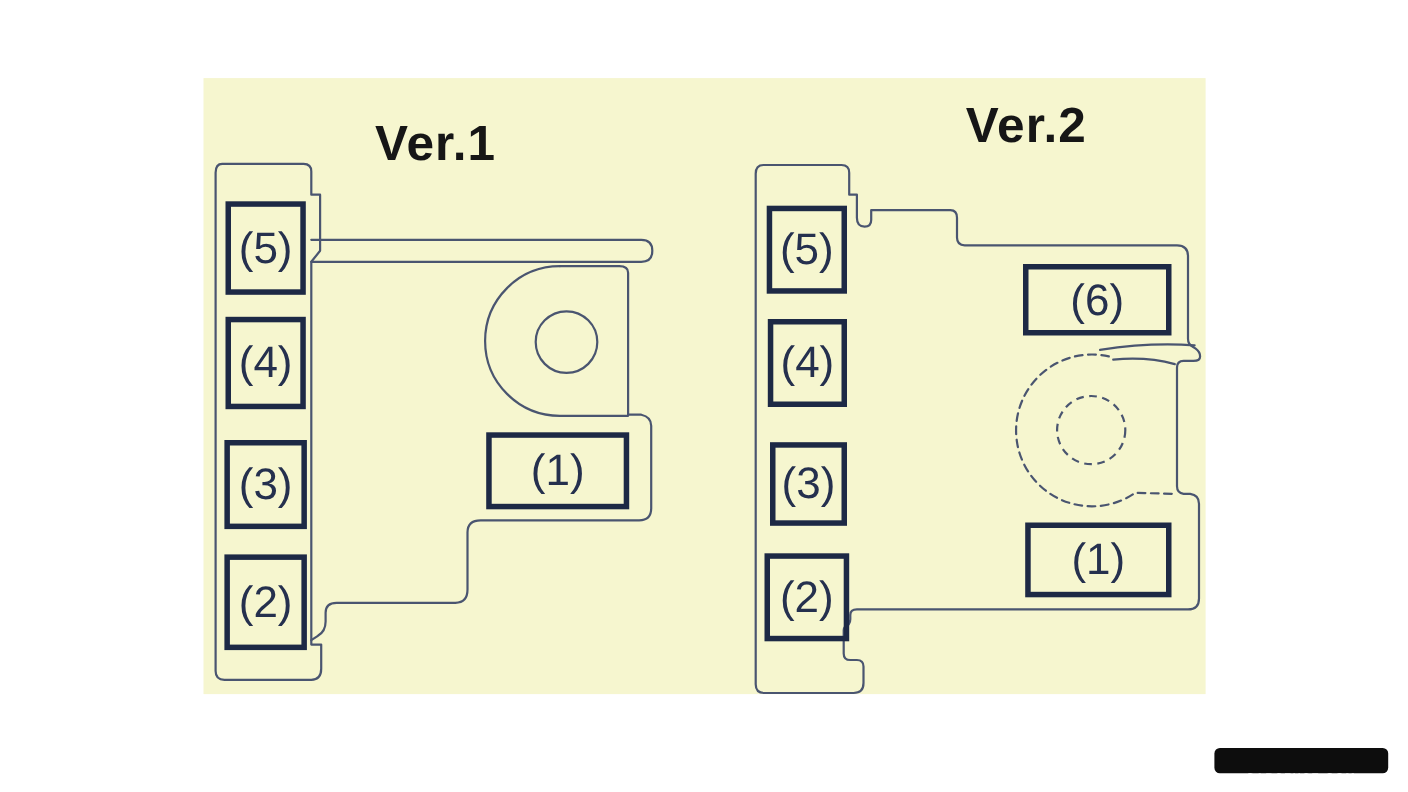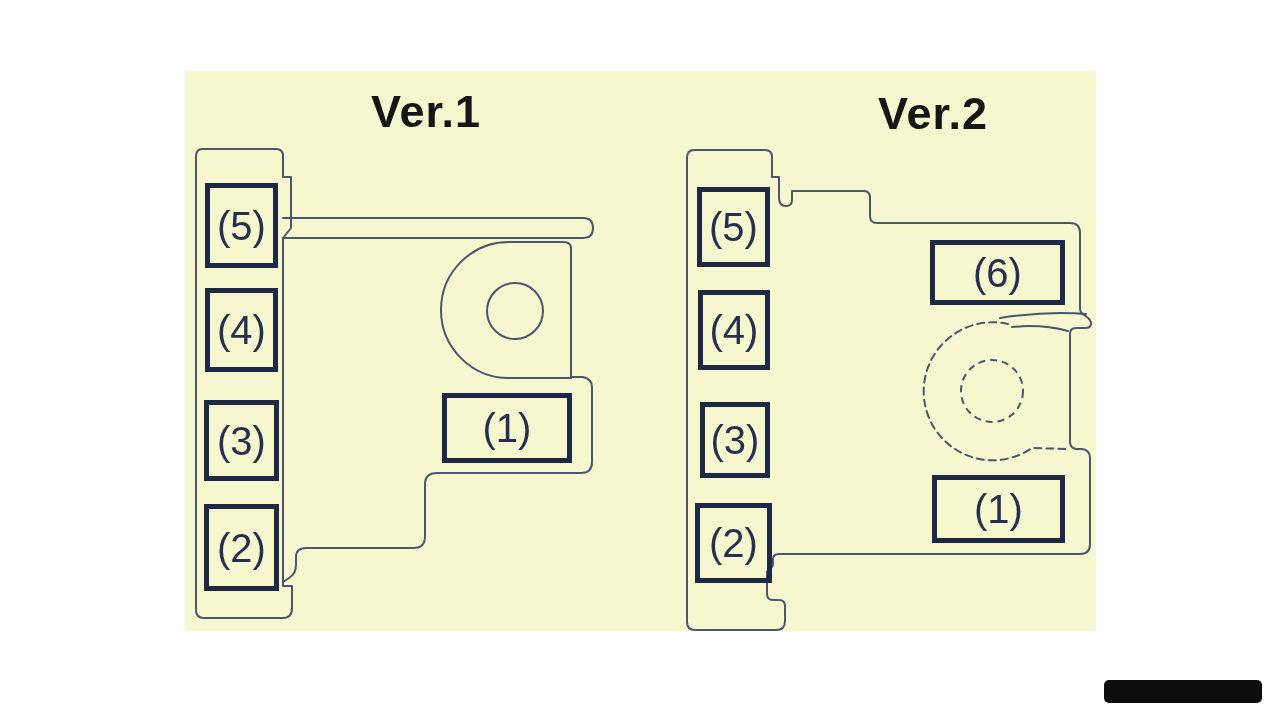--- a/index.html
+++ b/index.html
@@ -40,21 +40,21 @@
     <path d="M 509,242 A 68,68 0 0 0 441,310 A 68,68 0 0 0 509,378 H 571"></path>
     <circle cx="515" cy="311" r="28"></circle>
 
     <path d="M 694,150 H 765 Q 772,150 772,157 V 177 H 779 V 198 Q 779,206 786,206 Q 792,206 792,200 V 191 H 864 Q 870,191 870,198 V 216 Q 870,223 877,223 H 1070 Q 1080,223 1080,233 V 308 Q 1080,313 1084,315 L 1087,317 Q 1091,320 1091,324 Q 1091,328 1085,328 H 1076 Q 1070,328 1070,334 V 442 Q 1070,448 1076,449 H 1082 Q 1090,450 1090,458 V 544 Q 1090,554 1080,554 H 779 Q 773,554 773,559 V 563 Q 773,568 768,570 Q 767,571 767,573 V 594 Q 767,600 773,600 H 779 Q 785,600 785,606 V 621 Q 785,630 776,630 H 695 Q 687,630 687,622 V 158 Q 687,150 694,150 Z"></path>
     <path d="M 1000,318 Q 1046,311 1086,314"></path>
     <path d="M 1012,327 Q 1042,324 1068,331"></path>
     <path class="dashed" d="M 1008,324 A 69,69 0 1 0 1032,448 L 1068,449"></path>
     <circle class="dashed" cx="992" cy="391" r="31"></circle>
   </svg>
 
-  <div class="diagram-title" style="left:311px;top:86px;text-align:right;">Ver.1</div>
+  <div class="diagram-title" style="left:311px;top:104px;">Ver.1</div>
   <div class="diagram-title" style="left:848px;top:88px;">Ver.2</div>
 
   <div class="fuse-box" style="left:205px;top:183px;width:73px;height:85px;">
     <span>(5)</span>
   </div>
   <div class="fuse-box" style="left:205px;top:288px;width:73px;height:84px;">
     <span>(4)</span>
   </div>
   <div class="fuse-box" style="left:204px;top:400px;width:75px;height:81px;">
     <span>(3)</span>

